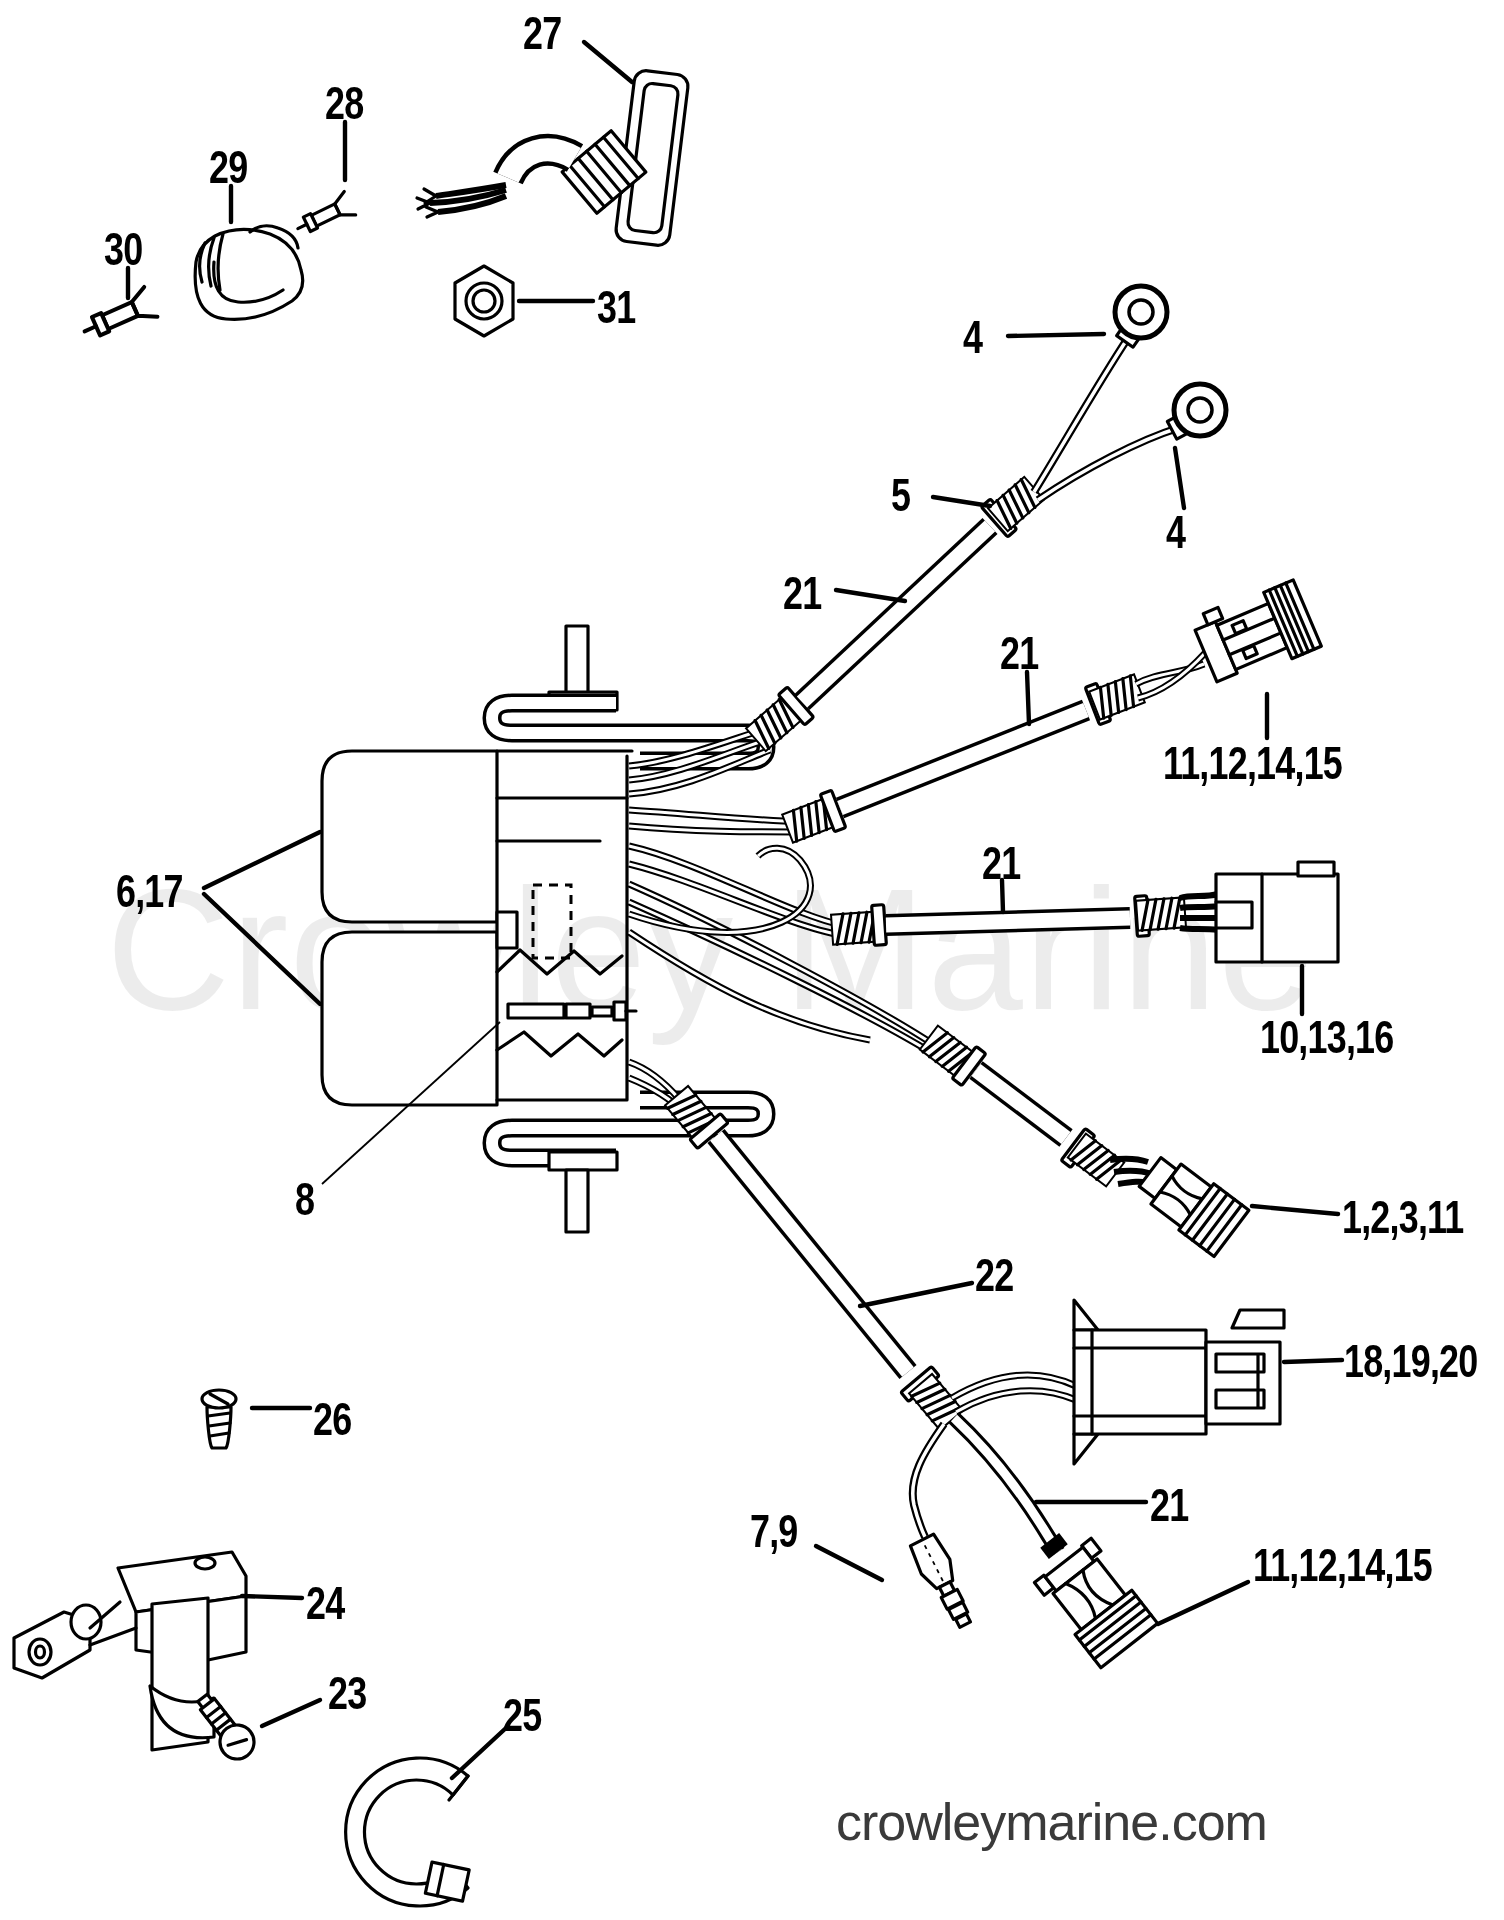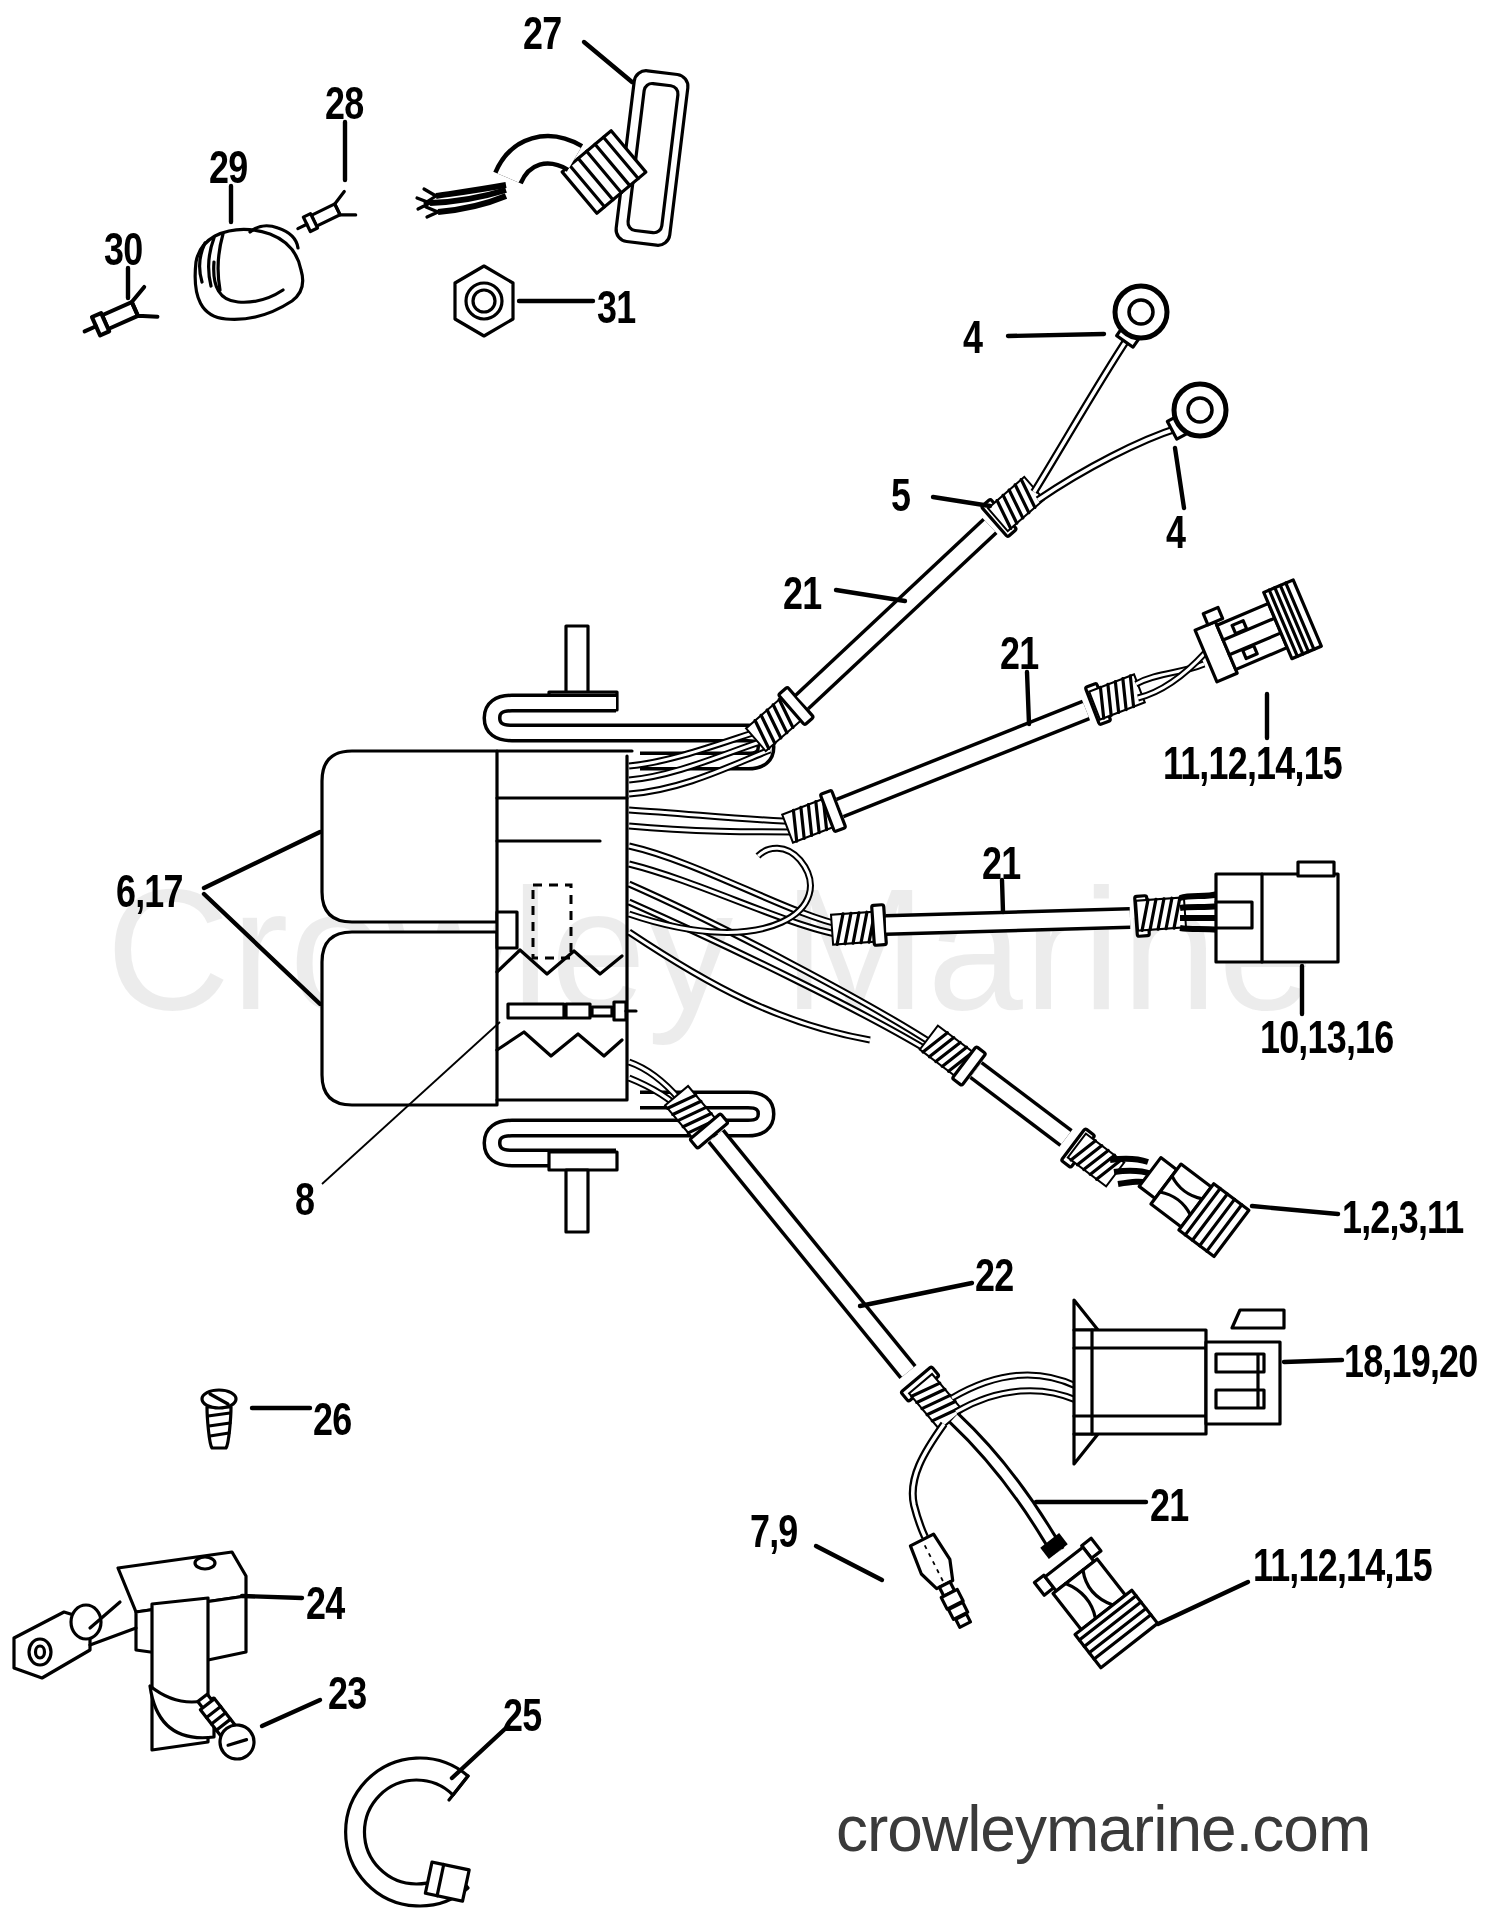--- a/index.html
+++ b/index.html
@@ -2,21 +2,21 @@
 <html><head>
 <meta charset="utf-8">
 <style>
   html,body{margin:0;padding:0;background:#fff;}
   .stage{position:relative;width:1504px;height:1920px;background:#fff;overflow:hidden;
          font-family:"Liberation Sans",sans-serif;}
   .lbl{position:absolute;font-weight:700;font-size:46px;line-height:1;letter-spacing:-1px;
        color:#000;transform:scaleX(0.78);transform-origin:left top;white-space:nowrap;}
   .watermark{position:absolute;left:106px;top:850px;font-size:172px;font-weight:400;
        color:#000;opacity:0.07;letter-spacing:1px;white-space:nowrap;}
-  .site{position:absolute;left:836px;top:1792px;font-size:64px;font-weight:400;
+  .site{position:absolute;left:836px;top:1792px;font-size:52px;font-weight:400;
        color:#3a3a3a;letter-spacing:-1px;white-space:nowrap;}
   svg{position:absolute;left:0;top:0;}
   .s3{fill:none;stroke:#000;stroke-width:3.2;stroke-linejoin:round;stroke-linecap:round;}
   .fw{fill:#fff;stroke:#000;stroke-width:3.2;stroke-linejoin:round;}
   .ldr{fill:none;stroke:#000;stroke-width:4.4;stroke-linecap:round;}
   .thin{fill:none;stroke:#000;stroke-width:1.8;}
   .dash{fill:none;stroke:#000;stroke-width:3;stroke-dasharray:9 7;}
   .ko{fill:none;stroke:#000;stroke-linecap:butt;}
   .wo{fill:none;stroke:#fff;stroke-linecap:butt;}
 </style>

